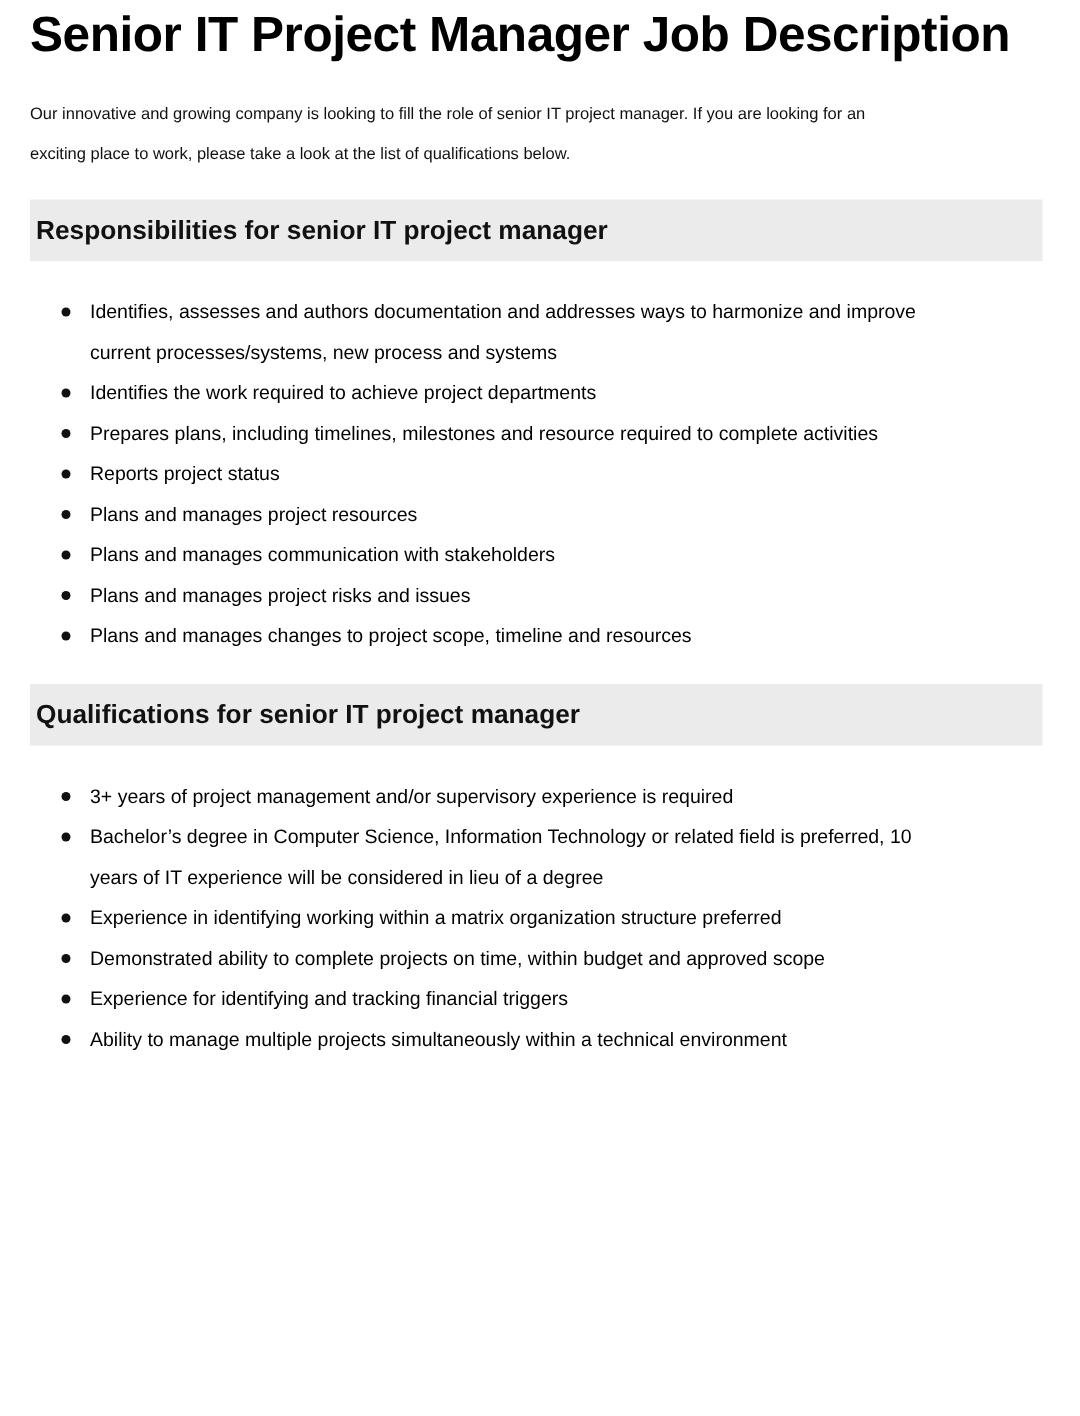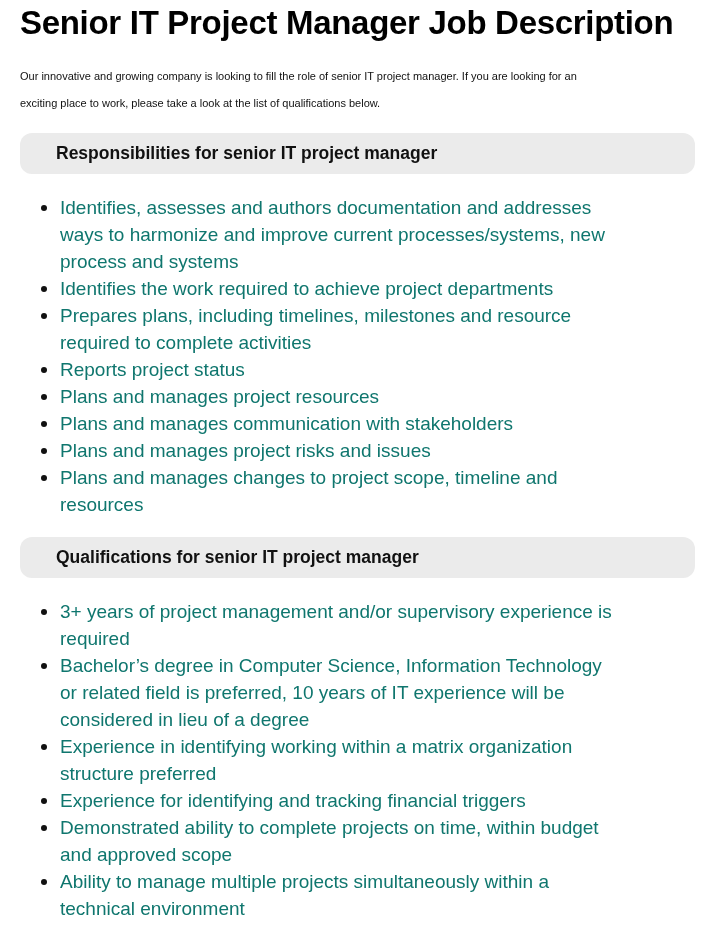--- a/index.html
+++ b/index.html
@@ -36,39 +36,38 @@
       font-size: 11px;
       line-height: 27px;
       color: #111111;
     }
     .section-header {
       margin-top: 16px;
       width: 675px;
       height: 41px;
       background: #ebebeb;
       box-sizing: border-box;
-      padding-left: 36px;
+      padding-left: 4px;
       display: flex;
       align-items: center;
       font-size: 17.5px;
       font-weight: bold;
       color: #111111;
-      border-radius: 12px;
     }
     .list {
       list-style: none;
       margin: 20px 0 0 0;
       padding: 0;
     }
     .list li {
       position: relative;
       padding-left: 40px;
-      font-size: 19px;
+      font-size: 13px;
       line-height: 27px;
-      color: #0f766e;
+      color: #000000;
     }
     .list li .bullet {
       position: absolute;
       left: 21px;
       top: 11px;
       width: 6px;
       height: 6px;
       border-radius: 50%;
       background: #111111;
     }
@@ -100,18 +99,18 @@
   </section>
 
   <section class="section-qual">
     <div class="section-header">
       <span>Qualifications for senior IT project manager</span>
     </div>
     <ul class="list">
       <li><span class="bullet"></span><span>3+ years of project management and/or supervisory experience is required</span></li>
       <li><span class="bullet"></span><span>Bachelor’s degree in Computer Science, Information Technology or related field is preferred, 10 years of IT experience will be considered in lieu of a degree</span></li>
       <li><span class="bullet"></span><span>Experience in identifying working within a matrix organization structure preferred</span></li>
+      <li><span class="bullet"></span><span>Demonstrated ability to complete projects on time, within budget and approved scope</span></li>
       <li><span class="bullet"></span><span>Experience for identifying and tracking financial triggers</span></li>
-      <li><span class="bullet"></span><span>Demonstrated ability to complete projects on time, within budget and approved scope</span></li>
       <li><span class="bullet"></span><span>Ability to manage multiple projects simultaneously within a technical environment</span></li>
     </ul>
   </section>
 </div>
 
 </body></html>

